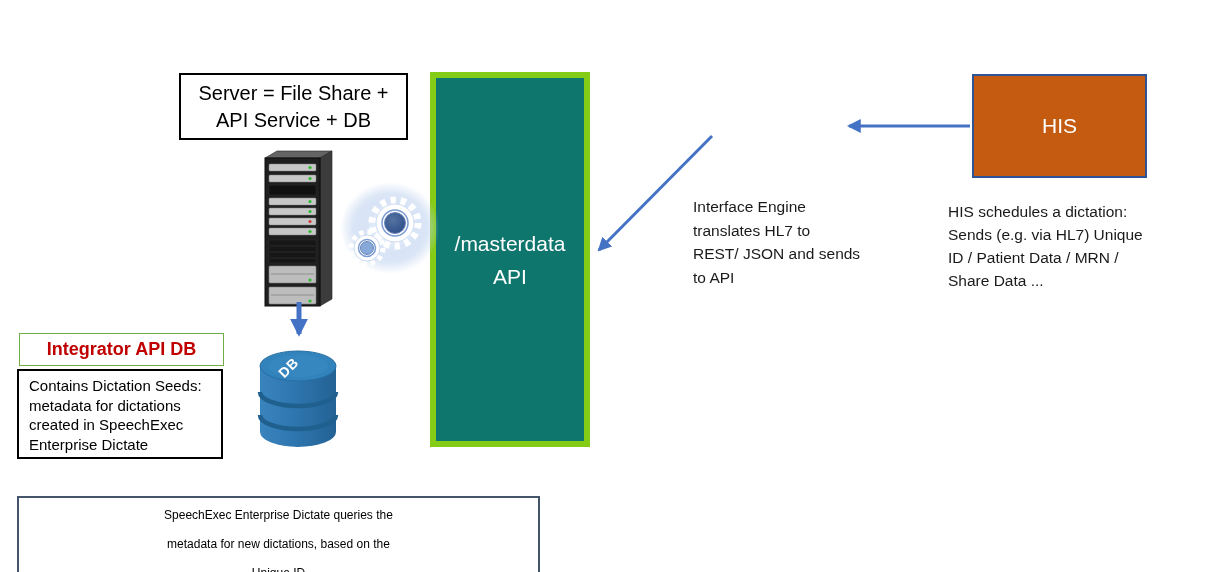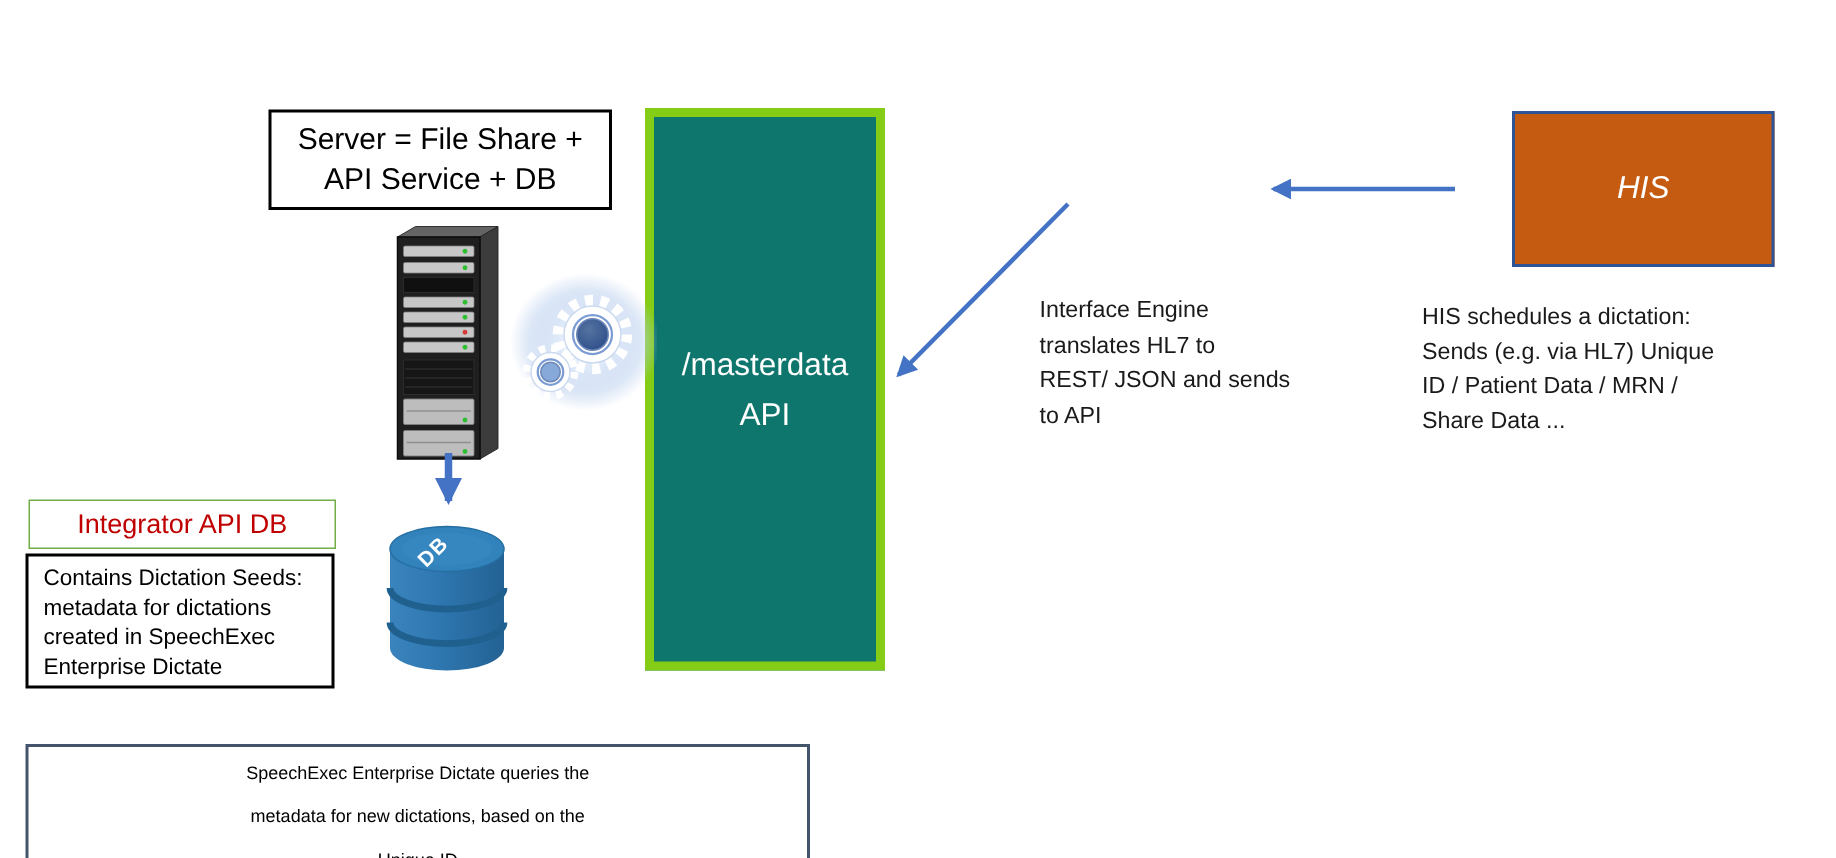--- a/index.html
+++ b/index.html
@@ -36,39 +36,38 @@
   }
   
   #interface-engine-box {
     left: 713px; top: 47px; width: 124px; height: 78px;
     background: #C55A11; border: 2px solid #2F5496;
     color: #ffffff; font-size: 19px; line-height: 32px;
     z-index: 2;
   }
   
   #his-box {
-    left: 1008px; top: 34px; width: 175px; height: 104px;
+    left: 972px; top: 34px; width: 175px; height: 104px;
     background: #C55A11; border: 2px solid #2F5496;
     color: #ffffff; font-size: 21px;
     z-index: 2;
-    font-style: italic;
   }
   
   .note {
     white-space: pre-line;
     font-size: 15.5px;
     color: #1a1a1a;
   }
   #ie-note  { left: 693px; top: 155px; width: 215px; line-height: 23.5px; }
   #his-note { left: 948px; top: 160px; width: 270px; line-height: 23px; }
   
   #integrator-title {
     left: 19px; top: 293px; width: 205px; height: 33px;
     background: #ffffff; border: 1px solid #70AD47;
-    color: #C00000; font-size: 18px;
+    color: #C00000; font-size: 18px; font-weight: bold;
   }
   
   #integrator-desc {
     left: 17px; top: 329px; width: 206px; height: 90px;
     background: #ffffff; border: 2px solid #000000;
     font-size: 15px; line-height: 19.5px;
     padding: 5px 4px 16px 10px;
     white-space: pre-line;
   }
   

